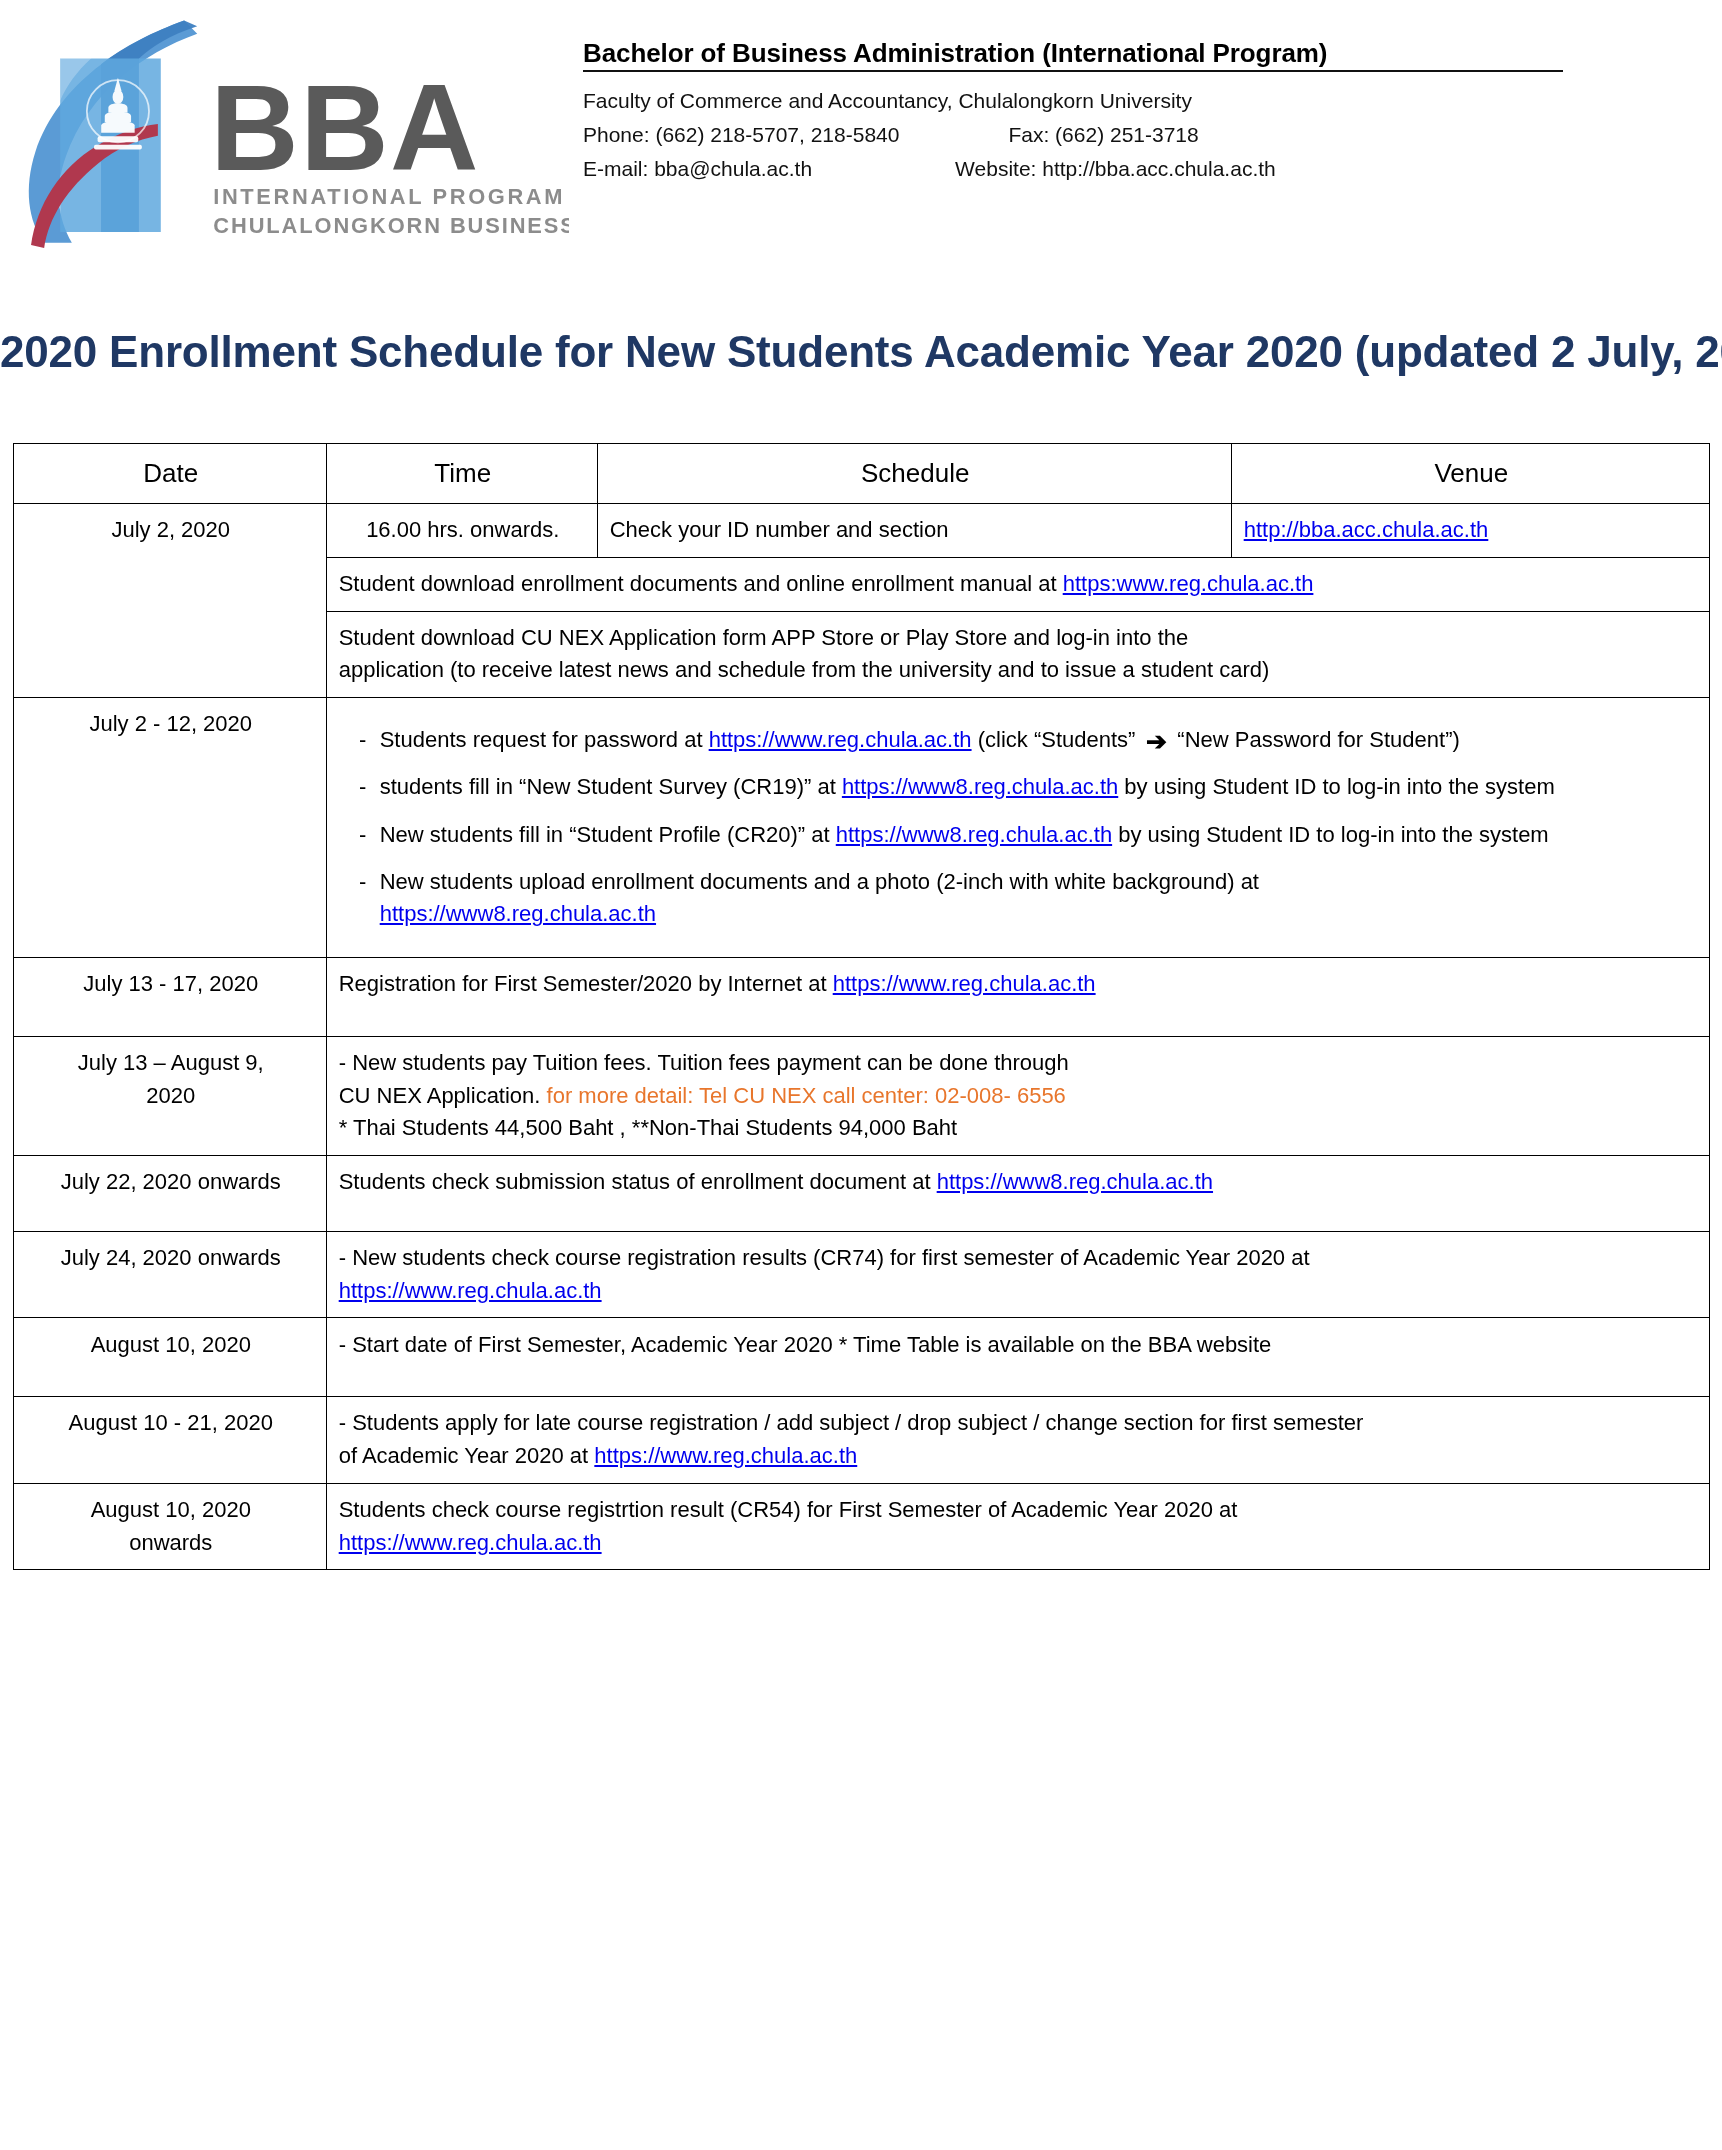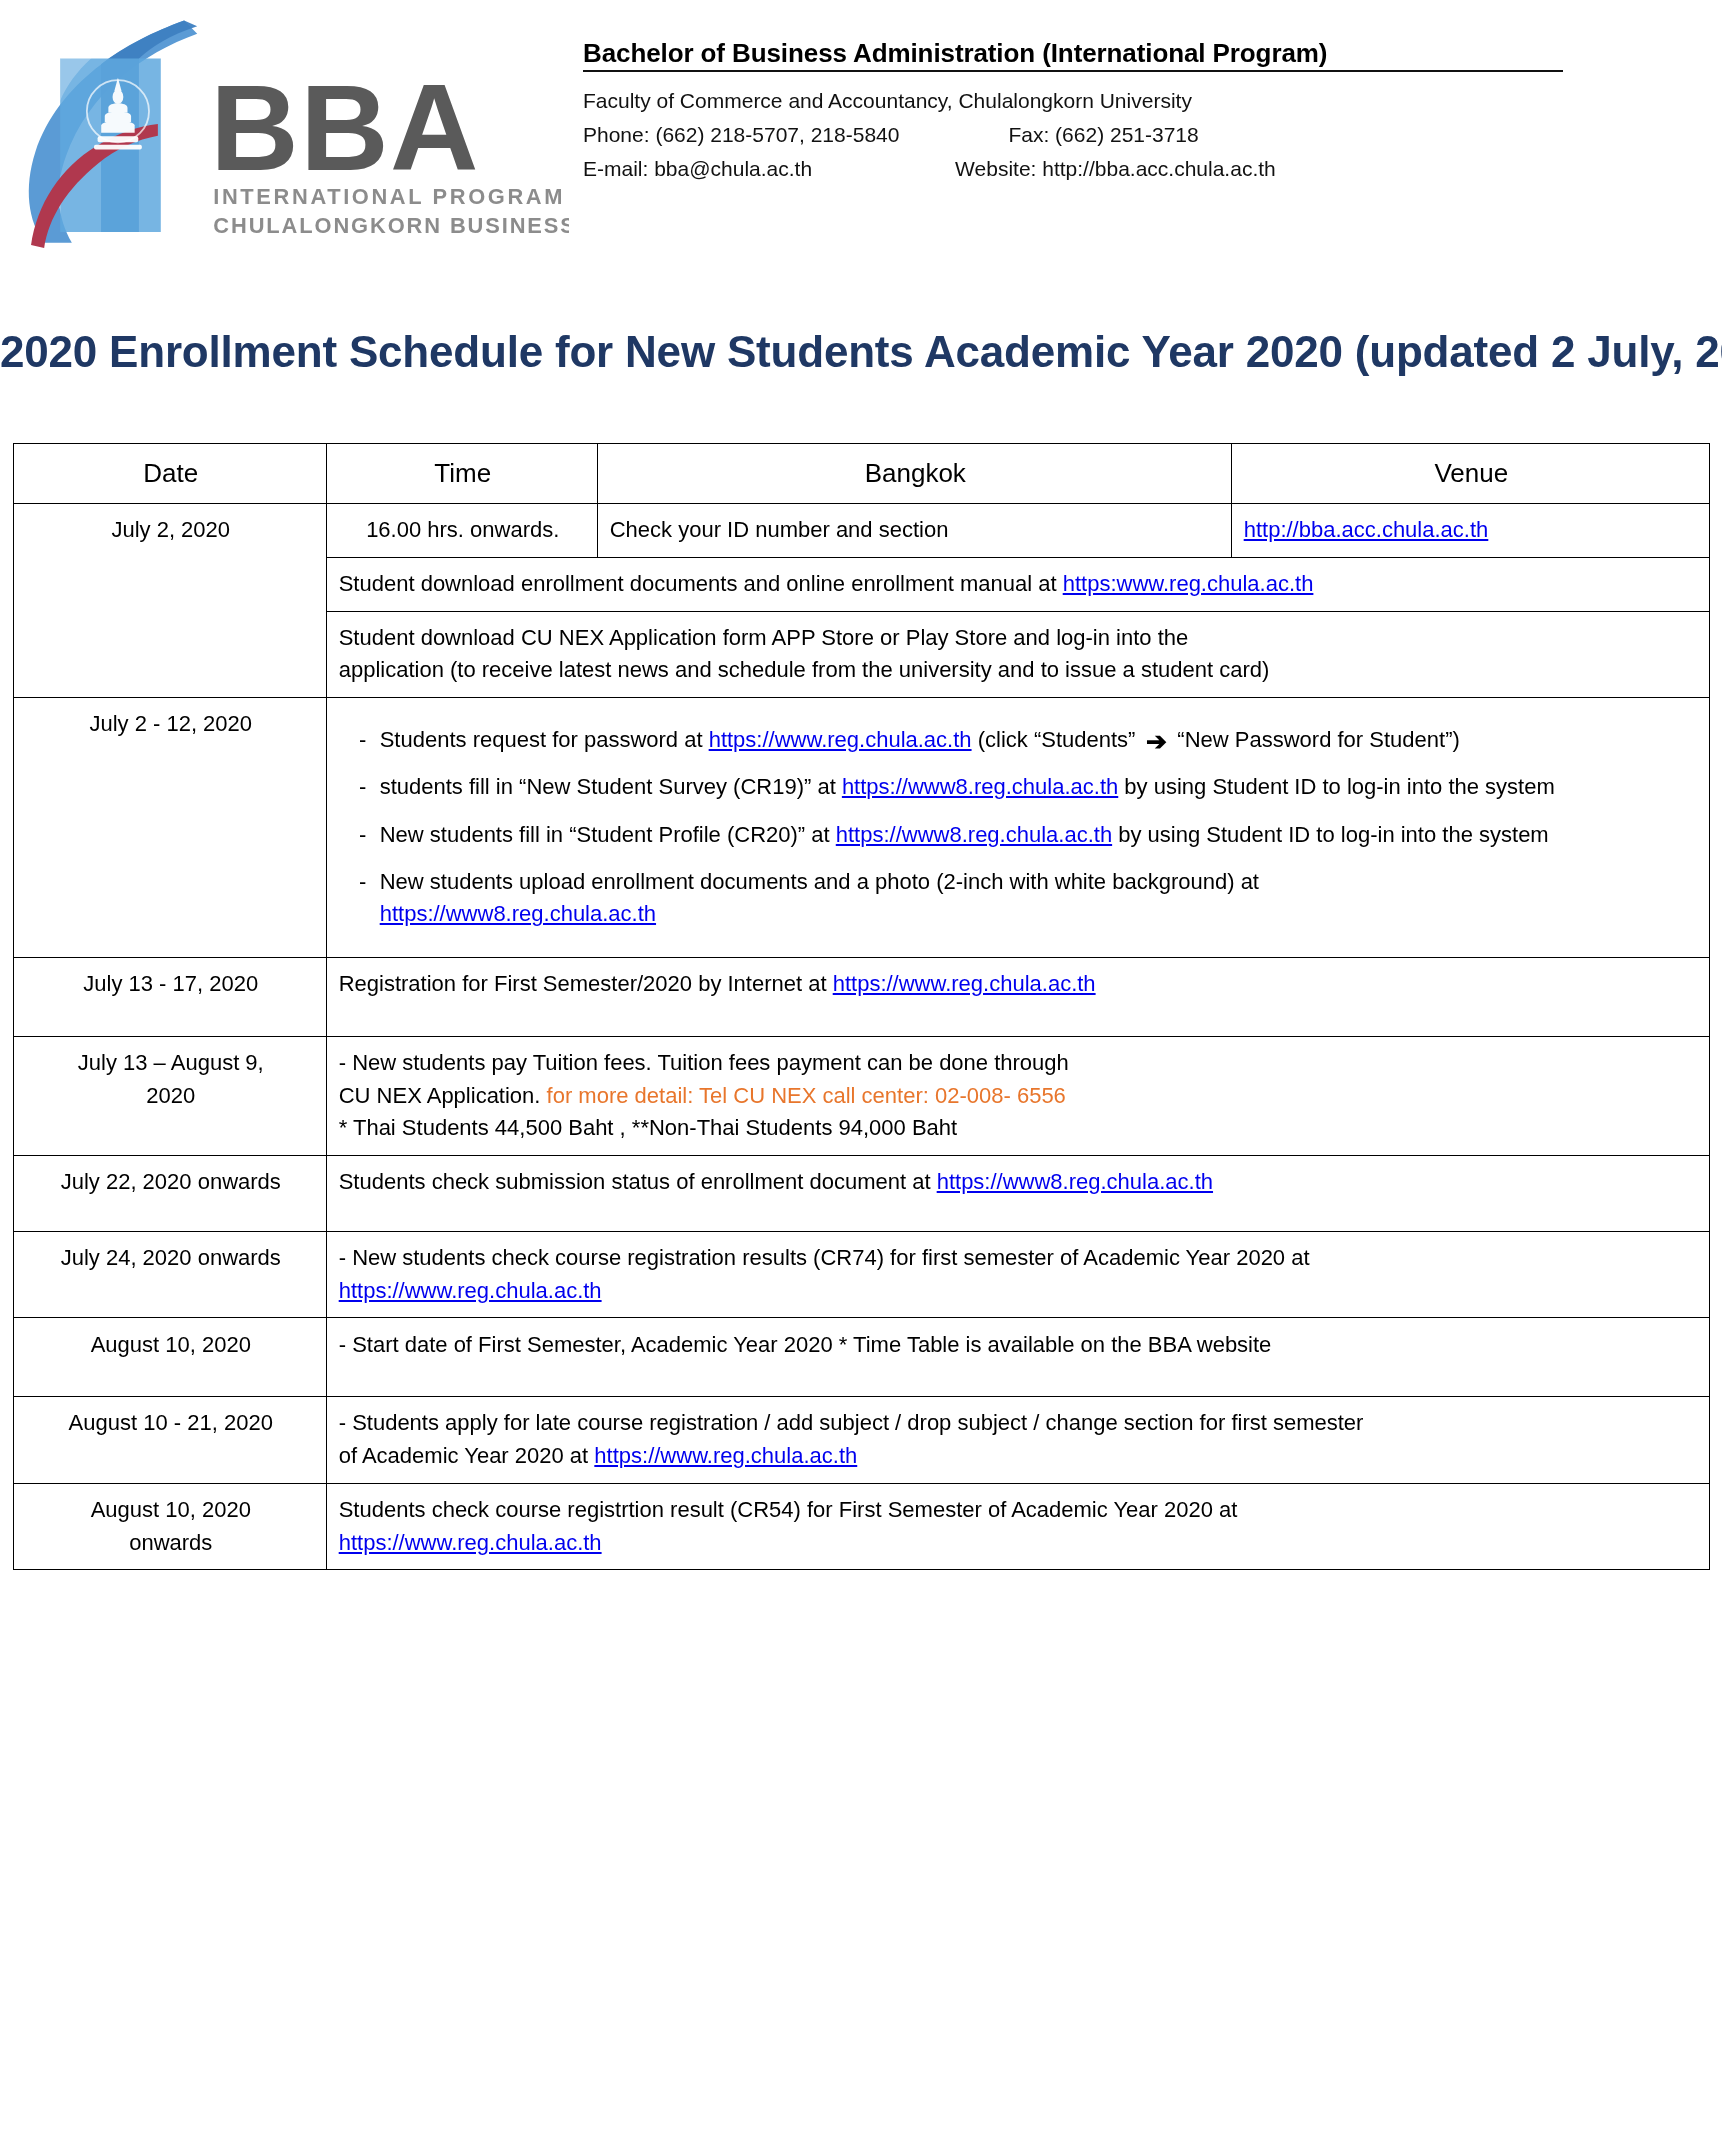--- a/index.html
+++ b/index.html
@@ -215,21 +215,21 @@
       <col class="c-date">
           <col class="c-time">
           <col class="c-sched">
           <col class="c-venue">
     </colgroup>
     <tbody>
 
       <tr class="hdr">
         <td>Date</td>
         <td>Time</td>
-        <td>Bangkok</td>
+        <td>Schedule</td>
         <td>Venue</td>
       </tr>
 
       <tr>
         <td class="datecell" rowspan="3">July 2, 2020</td>
         <td class="timecell">16.00 hrs. onwards.</td>
         <td class="bodycell">Check your ID number and section</td>
         <td class="bodycell">
           <span class="lnk">http://bba.acc.chula.ac.th</span>
         </td>

